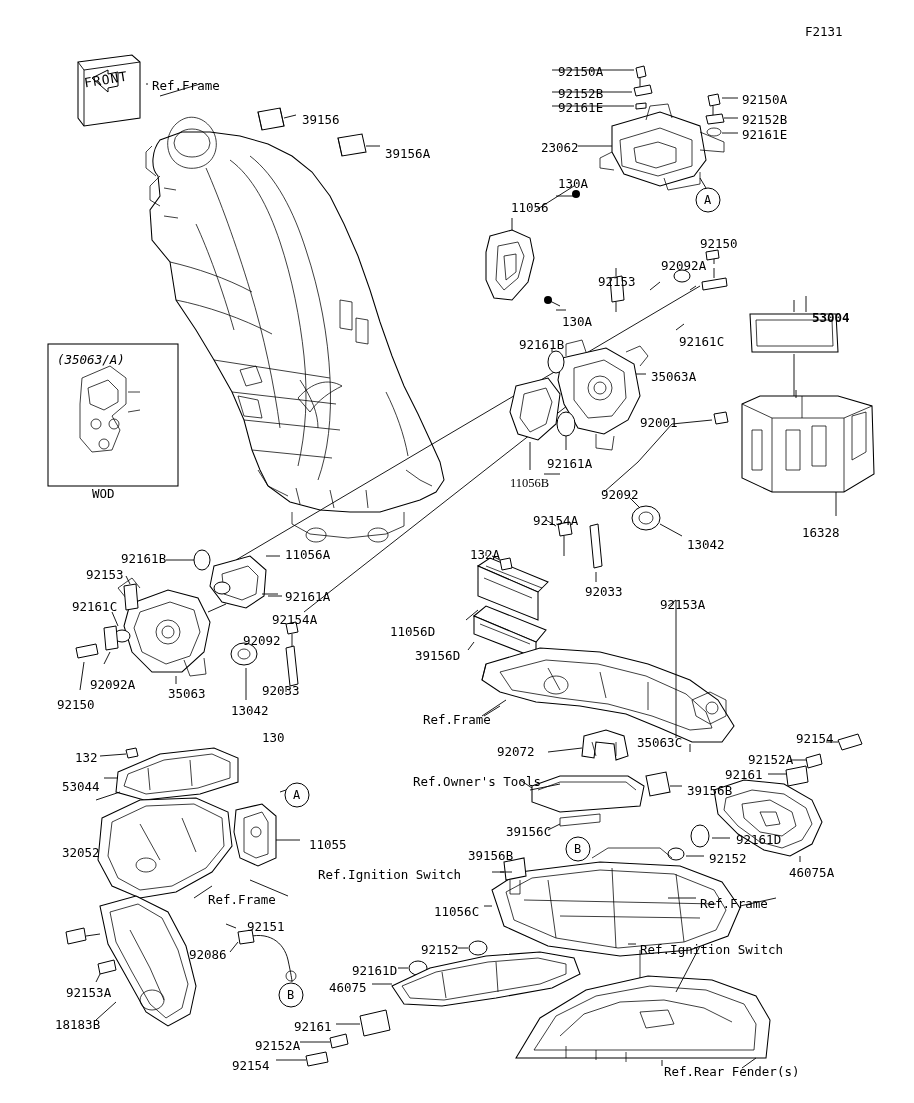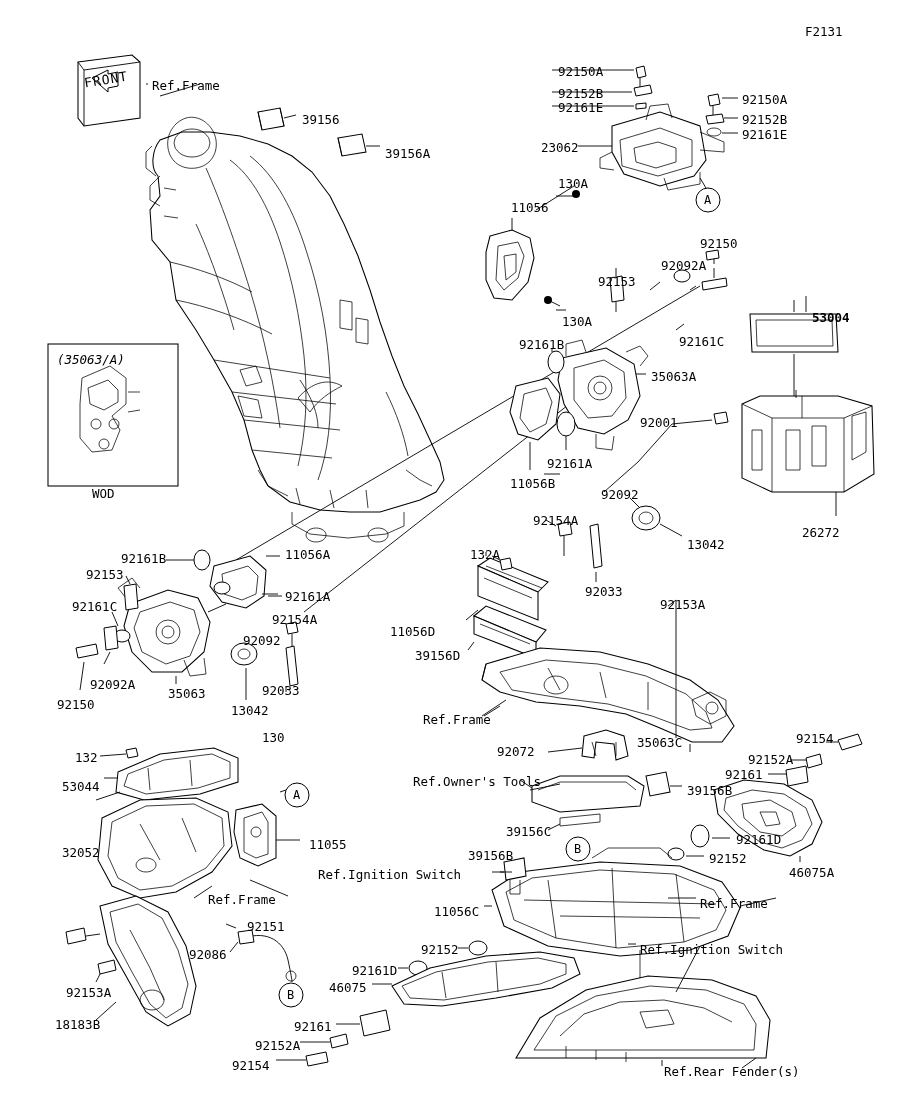--- a/index.html
+++ b/index.html
@@ -460,23 +460,23 @@
   <div class="lbl" style="left:562px;top:314px;">130A</div>
   <div class="lbl" style="left:700px;top:236px;">92150</div>
   <div class="lbl" style="left:661px;top:258px;">92092A</div>
   <div class="lbl" style="left:598px;top:274px;">92153</div>
   <div class="lbl" style="left:679px;top:334px;">92161C</div>
   <div class="lbl" style="left:812px;top:310px;font-weight:bold;">53004</div>
   <div class="lbl" style="left:519px;top:337px;">92161B</div>
   <div class="lbl" style="left:651px;top:369px;">35063A</div>
   <div class="lbl" style="left:640px;top:415px;">92001</div>
   <div class="lbl" style="left:547px;top:456px;">92161A</div>
-  <div class="lbl" style="left:510px;top:476px;">11056B</div>
+  <div class="lbl" style="left:510px;top:476px;font-family:Liberation Serif, serif;">11056B</div>
   <div class="lbl" style="left:601px;top:487px;">92092</div>
-  <div class="lbl" style="left:802px;top:525px;">26272</div>
+  <div class="lbl" style="left:802px;top:525px;">16328</div>
   <div class="lbl" style="left:533px;top:513px;">92154A</div>
   <div class="lbl" style="left:687px;top:537px;">13042</div>
   <div class="lbl" style="left:585px;top:584px;">92033</div>
   <div class="lbl" style="left:121px;top:551px;">92161B</div>
   <div class="lbl" style="left:285px;top:547px;">11056A</div>
   <div class="lbl" style="left:86px;top:567px;">92153</div>
   <div class="lbl" style="left:470px;top:547px;">132A</div>
   <div class="lbl" style="left:285px;top:589px;">92161A</div>
   <div class="lbl" style="left:660px;top:597px;">92153A</div>
   <div class="lbl" style="left:72px;top:599px;">92161C</div>

